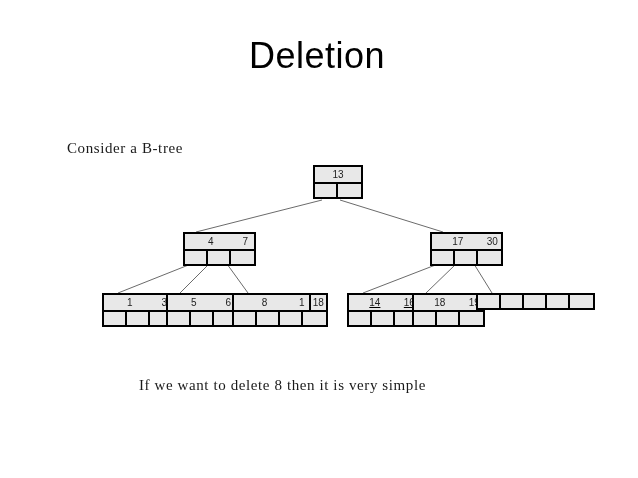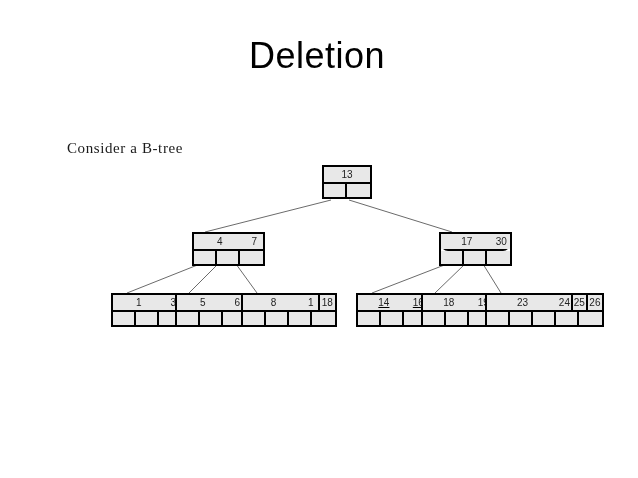--- a/index.html
+++ b/index.html
@@ -51,21 +51,21 @@
     top: 140px;
   }
   #caption-bottom {
     left: 139px;
     top: 377px;
   }
 
   
   #tree-area {
     position: absolute;
-    left: 9px;
+    left: 0;
     top: 0;
     width: 586px;
     height: 478px;
     padding-left: 16px;
   }
   #edge-layer {
     position: absolute;
     left: 0;
     top: 0;
     width: 638px;
@@ -149,21 +149,21 @@
           <div class="cell" style="width: 69px; border-right: none;">4</div>
           <div class="cell">7</div>
         </div>
         <div class="ptr-row">
           <div class="ptr-cell"></div>
           <div class="ptr-cell"></div>
           <div class="ptr-cell"></div>
         </div>
       </div>
       <div class="node" style="left: 430px; top: 232px;">
-        <div class="key-row" style="width: 69px; border-radius: 7px;">
+        <div class="key-row" style="width: 69px;">
           <div class="cell" style="width: 69px; border-right: none;">17</div>
           <div class="cell">30</div>
         </div>
         <div class="ptr-row">
           <div class="ptr-cell"></div>
           <div class="ptr-cell"></div>
           <div class="ptr-cell"></div>
         </div>
       </div>
       <div class="node" style="left: 102px; top: 293px;">
@@ -217,30 +217,25 @@
           <div class="cell" style="width: 69px; border-right: none;">18</div>
           <div class="cell">19</div>
         </div>
         <div class="ptr-row">
           <div class="ptr-cell"></div>
           <div class="ptr-cell"></div>
           <div class="ptr-cell"></div>
         </div>
       </div>
       <div class="node" style="left: 476px; top: 293px;">
-        <div class="key-row" style="width: 115px;">
-          <div class="cell" style="width: 115px; border-right: none;">23</div>
-          <div class="cell">24</div>
-          <div class="cell">25</div>
-          <div class="cell">26</div>
-        </div>
         <div class="ptr-row">
           <div class="ptr-cell"></div>
           <div class="ptr-cell"></div>
           <div class="ptr-cell"></div>
           <div class="ptr-cell"></div>
           <div class="ptr-cell"></div>
         </div>
       </div>
     </div>
 
+  <div class="caption" id="caption-bottom">If we want to delete 8 then it is very simple</div>
 
 </div>
 
 </body></html>

